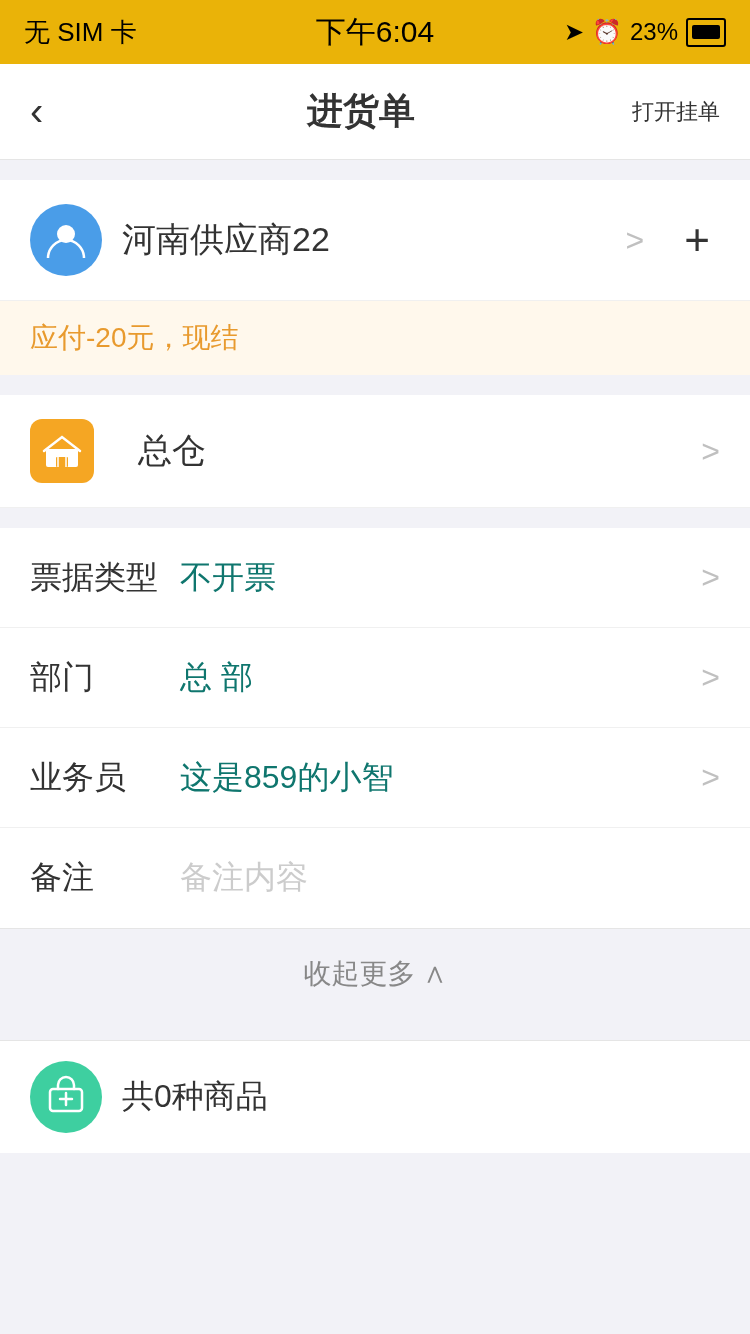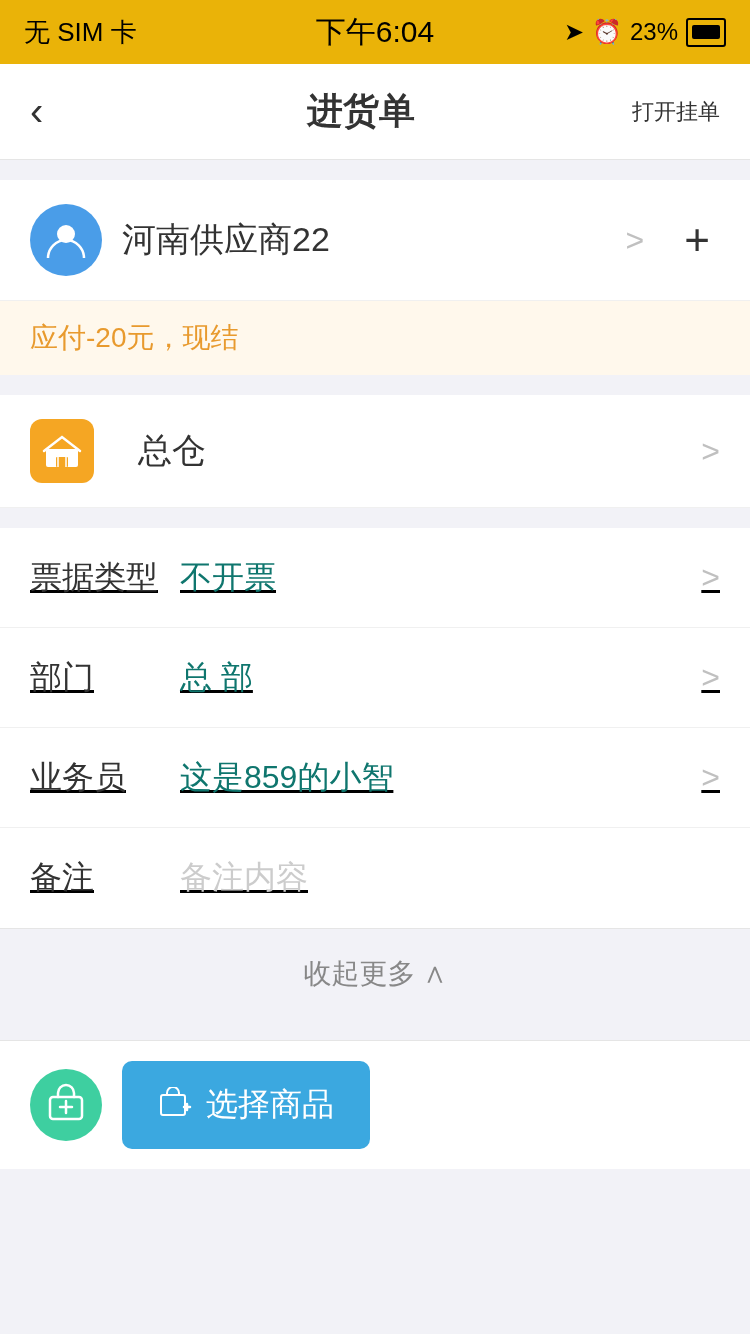--- a/index.html
+++ b/index.html
@@ -172,21 +172,20 @@
     
     .form-section {
       background: #fff;
     }
     .form-row {
       display: flex;
       align-items: center;
       padding: 0 30px;
       height: 100px;
       border-bottom: 1px solid #f0f0f0;
-      text-decoration: underline;
     }
     .form-row:last-child {
       border-bottom: none;
     }
     .form-label {
       font-size: 32px;
       color: #333;
       width: 140px;
       flex-shrink: 0;
     }
@@ -379,23 +378,16 @@
 <div class="section-gap"></div>
 
 <div class="product-bar">
   <div class="product-icon">
     <svg viewBox="0 0 44 44" fill="none" xmlns="http://www.w3.org/2000/svg">
       <rect x="6" y="14" width="32" height="22" rx="3" stroke="#fff" stroke-width="2.5"></rect>
       <path d="M14 14v-4a8 8 0 0 1 16 0v4" stroke="#fff" stroke-width="2.5" stroke-linecap="round"></path>
       <path d="M16 24h12M22 18v12" stroke="#fff" stroke-width="2.5" stroke-linecap="round"></path>
     </svg>
   </div>
-  <button class="select-product-btn">
-    <svg viewBox="0 0 36 36" fill="none" xmlns="http://www.w3.org/2000/svg">
-      <rect x="3" y="8" width="24" height="20" rx="2" stroke="#fff" stroke-width="2"></rect>
-      <path d="M9 8v-2a6 6 0 0 1 12 0v2" stroke="#fff" stroke-width="2" stroke-linecap="round"></path>
-      <path d="M26 20h6M29 17v6" stroke="#fff" stroke-width="2.5" stroke-linecap="round"></path>
-    </svg>
-    <span>选择商品</span>
-  </button>
+  <span class="product-count">共0种商品</span>
 </div>
 
 <div class="page-bg"></div>
 
 </body></html>

